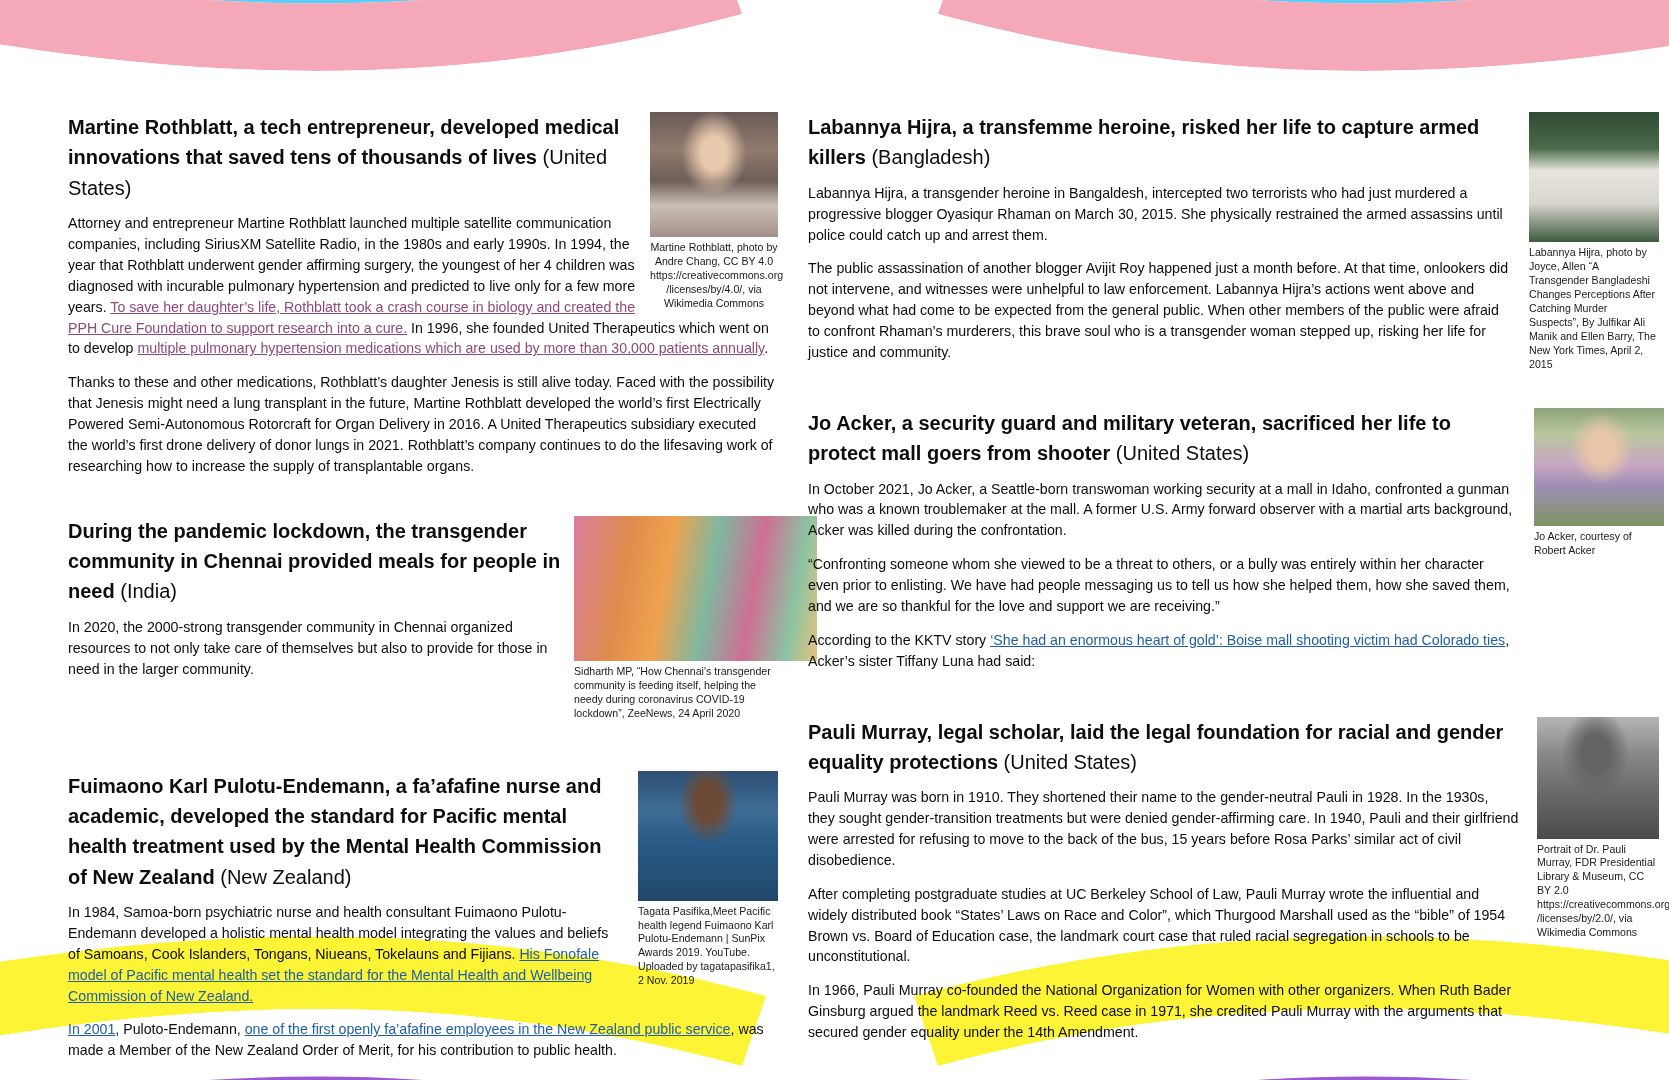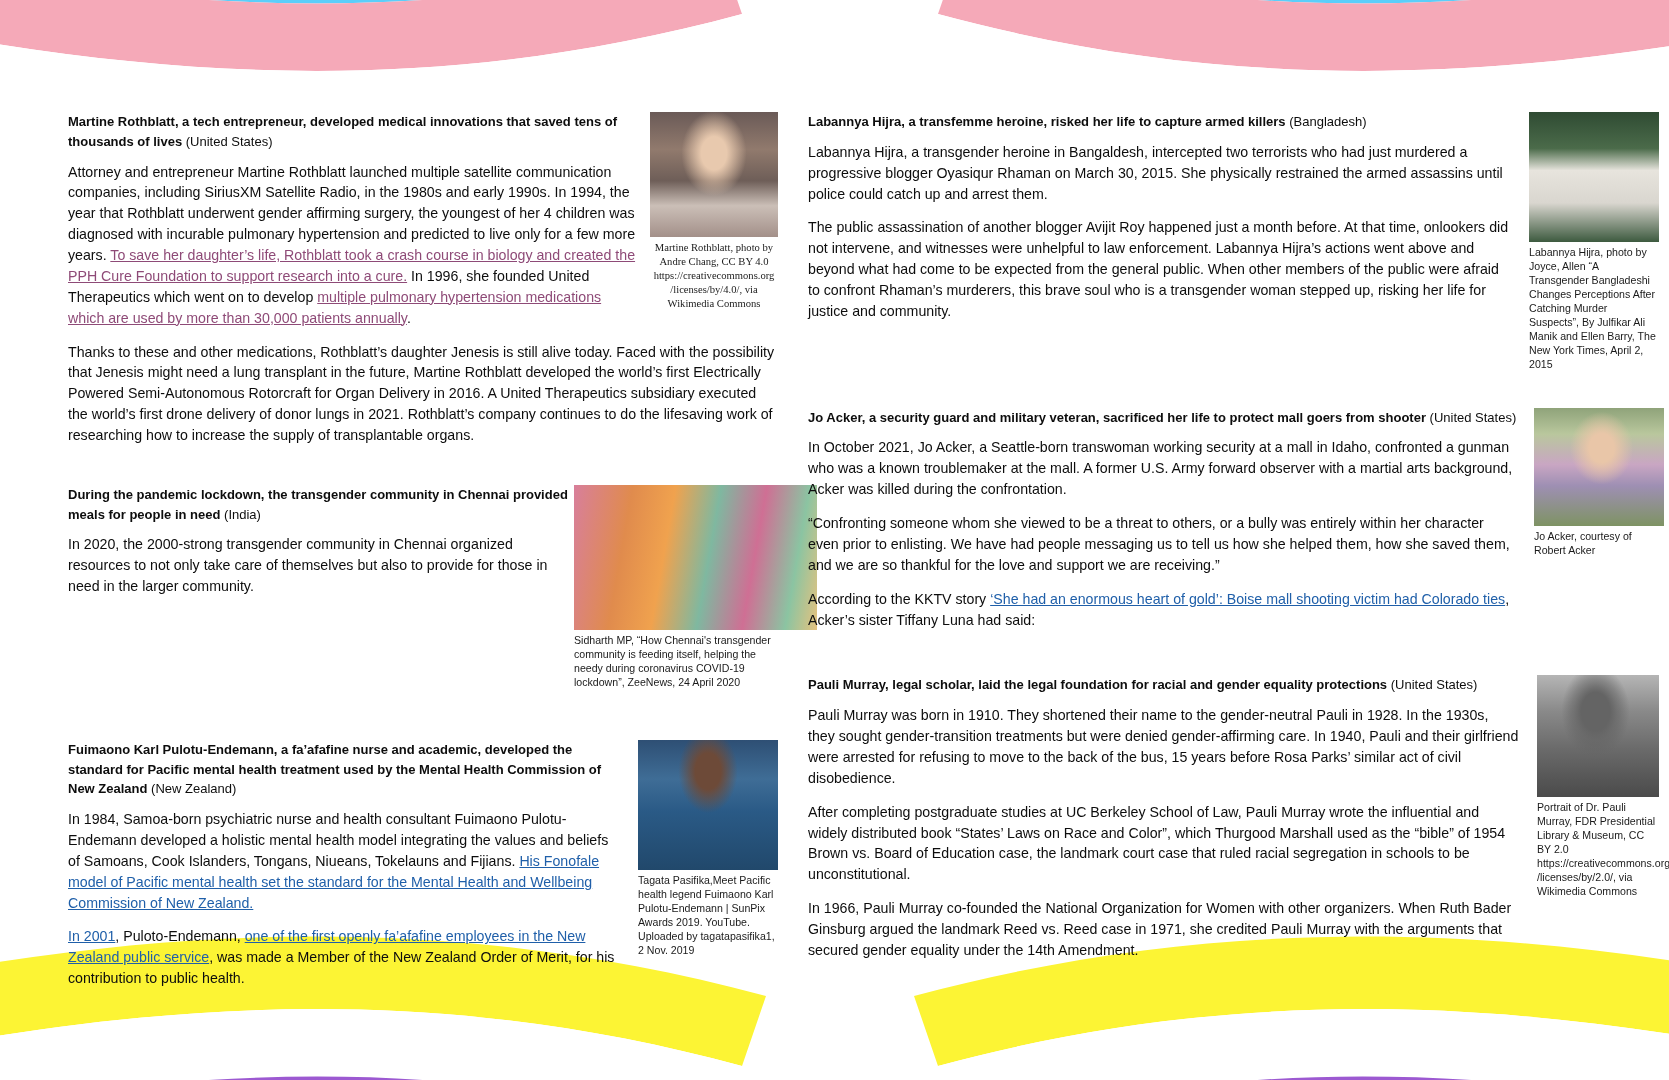--- a/index.html
+++ b/index.html
@@ -42,21 +42,21 @@
     display: flex;
     gap: 0px;
   }
   .col-left  { width: 790px; padding-left: 68px; padding-right: 12px; }
   .col-right { width: 879px; padding-left: 18px; padding-right: 150px; }
 
   
   .article { margin-bottom: 18px; }
 
   .headline {
-    font-size: 13px;
+    font-size: 20px;
     font-weight: bold;
     line-height: 1.52;
     color: #0d0d0d;
     margin-bottom: 10px;
   }
   .headline .country { font-weight: normal; }
 
   p.body {
     font-size: 14.2px;
     line-height: 1.47;
@@ -80,21 +80,21 @@
     display: block;
     border: 0;
   }
   .ph { background: #cfcfcf; }
   .caption {
     font-size: 10.6px;
     line-height: 1.32;
     color: #1a1a1a;
     margin-top: 4px;
   }
-  .caption.center { text-align: center; font-family: Liberation Serif, serif; }
+  .caption.center { text-align: center; }
 
   .clearfix::after { content: ""; display: block; clear: both; }
 
   
   .p-martine {
     background:
       radial-gradient(ellipse at 50% 33%, #e8c9ae 0 14%, rgba(232,201,174,0) 36%),
       linear-gradient(180deg,#6a5a57 0%,#917a6d 30%,#6e5e58 55%,#cbbfb7 75%,#a39089 100%);
   }
   .p-labannya {

